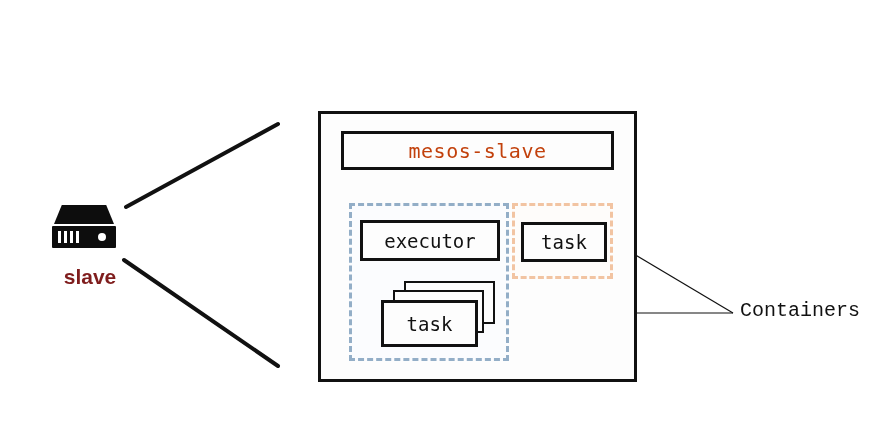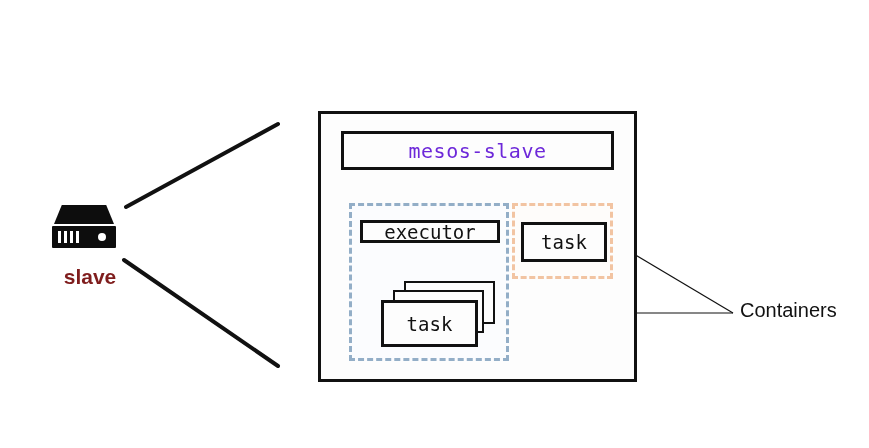--- a/index.html
+++ b/index.html
@@ -109,21 +109,21 @@
     width: 273px;
     height: 39px;
     border: 3px solid #111111;
     background: #fdfdfd;
     box-sizing: border-box;
     display: flex;
     align-items: center;
     justify-content: center;
     font-family: "DejaVu Sans Mono", "Liberation Mono", monospace;
     font-size: 20px;
-    color: #6d28d9;
+    color: #c2410c;
     letter-spacing: 0.5px;
   }
 
   
   .executor-container {
     position: absolute;
     left: 349px;
     top: 203px;
     width: 160px;
     height: 158px;
@@ -141,21 +141,21 @@
     background: #fefcfa;
     box-sizing: border-box;
   }
 
   
   .executor-box {
     position: absolute;
     left: 360px;
     top: 220px;
     width: 140px;
-    height: 23px;
+    height: 41px;
     border: 3px solid #111111;
     background: #fdfdfd;
     box-sizing: border-box;
     display: flex;
     align-items: center;
     justify-content: center;
     font-family: "DejaVu Sans Mono", "Liberation Mono", monospace;
     font-size: 19px;
     color: #111111;
   }
@@ -204,21 +204,21 @@
     font-family: "DejaVu Sans Mono", "Liberation Mono", monospace;
     font-size: 19px;
     color: #111111;
   }
 
   
   .containers-label {
     position: absolute;
     left: 740px;
     top: 310px;
-    font-family: Liberation Sans, sans-serif;
+    font-family: Liberation Mono, monospace;
     font-size: 20px;
     color: #111111;
     white-space: nowrap;
     transform: translateY(-50%);
   }
 </style>
 </head>
 <body>
 
 <div id="canvas">

